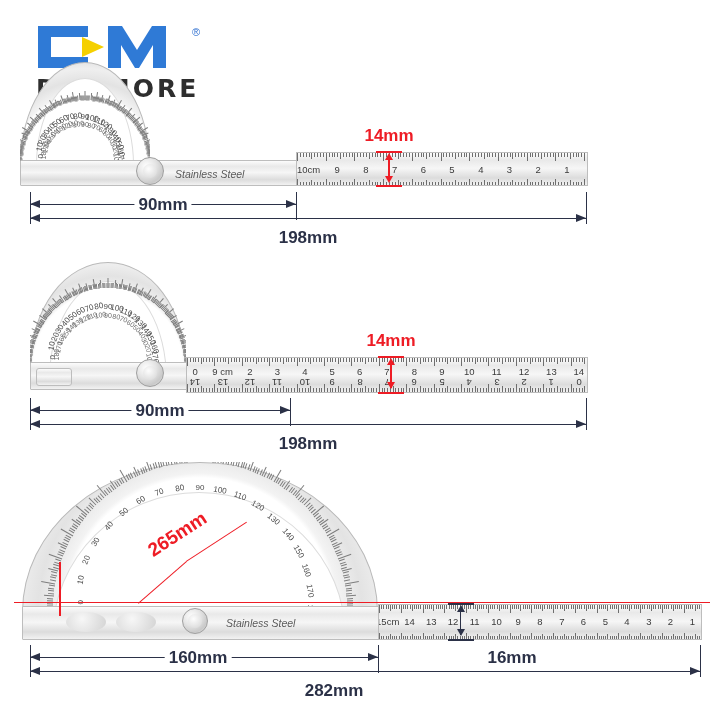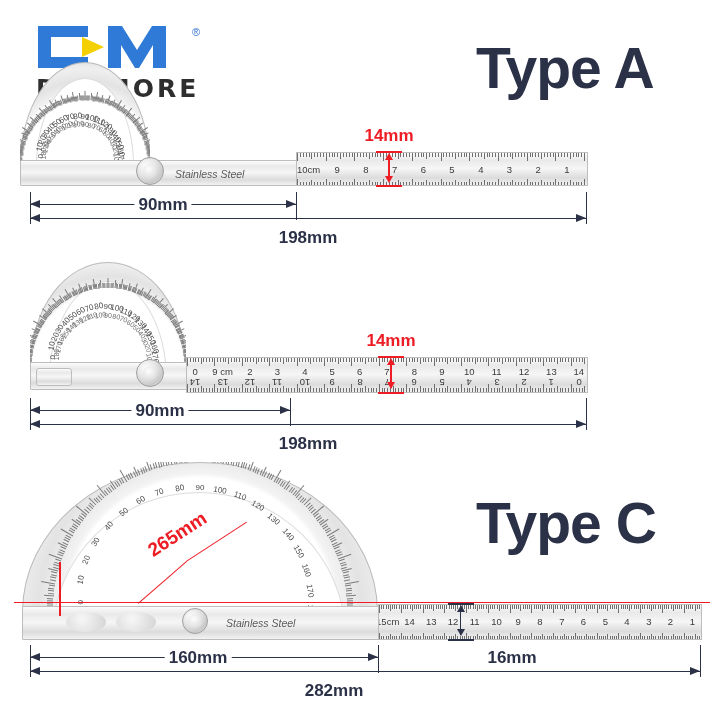--- a/index.html
+++ b/index.html
@@ -99,21 +99,20 @@
       <svg width="152" height="46" viewBox="0 0 152 46">
         <path d="M2 2 H52 V13 H15 V33 H52 V44 H2 Z" fill="#2f7ad6"></path>
         <path d="M46 13 L68 23 L46 33 Z" fill="#f5d000"></path>
         <path d="M72 2 H86 L101 26 L116 2 H130 V44 H117 V21 L103 44 H99 L85 21 V44 H72 Z" fill="#2f7ad6"></path>
       </svg>
     </div>
     <div class="reg">®</div>
     <div class="brandtext">DIY MORE</div>
   </div>
 
-  <div class="typelabel" style="left:476px;top:40px;">Type A</div>
 
   <div>
 
     <div class="prot" style="left:20px;top:62px;width:130px;height:103px;overflow:hidden;">
       <div class="disc"></div>
       <div class="inner" style="left:16px;top:16px;width:98px;height:174px;"></div>
       <svg width="130" height="103" style="position:absolute;left:0;top:0;">
         <g stroke="#6f6f6f">
           
         </g>
@@ -1618,21 +1617,20 @@
     <div>
       <div class="dimvert" style="left:30px;top:398px;height:32px;"></div>
       <div class="dimvert" style="left:586px;top:398px;height:32px;"></div>
       <div class="dimline" style="left:30px;top:424px;width:556px;"></div>
       <div class="arrowL" style="left:30px;top:420px;"></div>
       <div class="arrowR" style="left:576px;top:420px;"></div>
       <div class="dimtext" style="left:308px;top:434px;">198mm</div>
     </div>
   </div>
 
-  <div class="typelabel" style="left:476px;top:495px;">Type C</div>
 
   <div>
 
     <div class="prot" style="left:22px;top:462px;width:356px;height:150px;overflow:hidden;">
       <div class="disc"></div>
       <div class="inner" style="left:30px;top:30px;width:294px;height:290px;"></div>
       <div id="degC" style="position:absolute;left:0;top:0;width:356px;height:150px;">
           <div class="degtick" style="left:31.0px;top:147.0px;width:1px;height:14px;
             transform:translate(-0.5px,-14px) rotate(-90deg);transform-origin:50% 100%;"></div>
           <div class="degtick" style="left:31.0px;top:144.4px;width:1px;height:6px;

